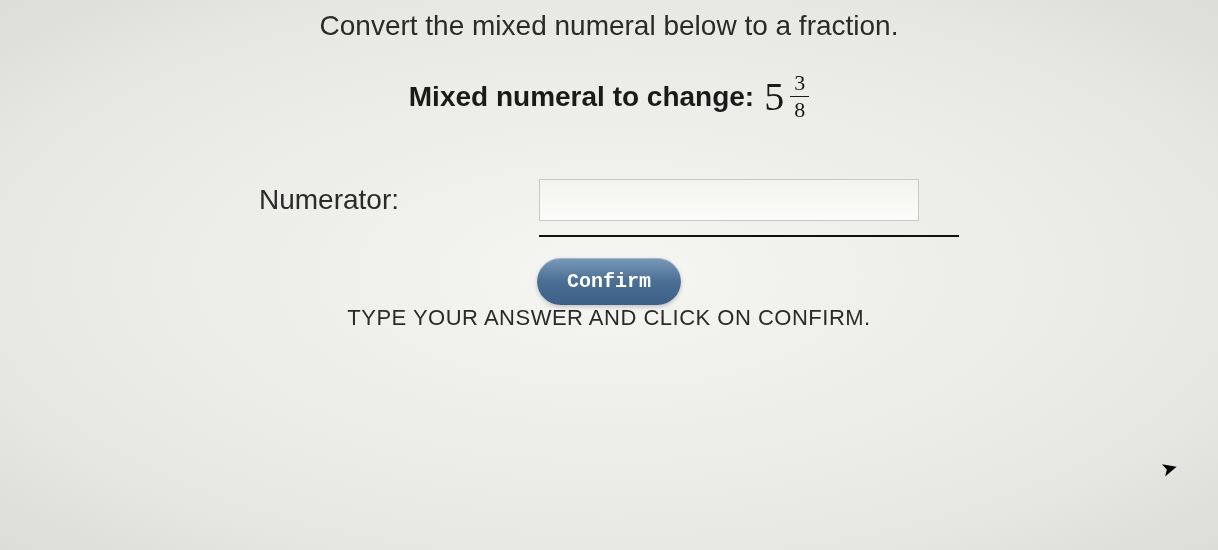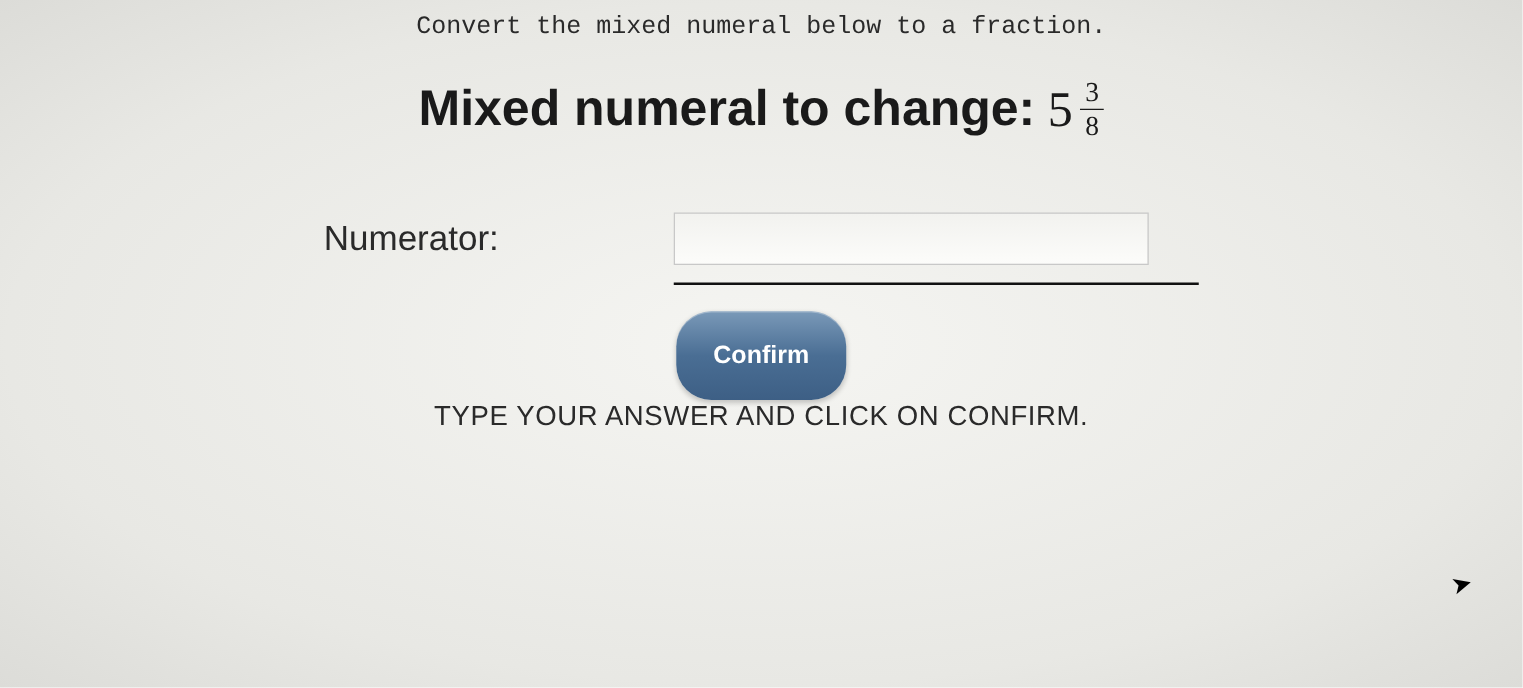--- a/index.html
+++ b/index.html
@@ -17,34 +17,33 @@
     }
     .container {
       width: 100%;
       height: 100%;
       padding-top: 10px;
       display: flex;
       flex-direction: column;
       align-items: center;
     }
     .instruction {
-      font-size: 20px;
+      font-size: 28px;
       color: #2a2a2a;
       margin-bottom: 30px;
       text-align: center;
-      font-family: Liberation Mono, monospace;
     }
     .mixed-row {
       display: flex;
       align-items: center;
       justify-content: center;
       margin-bottom: 50px;
     }
     .mixed-label {
-      font-size: 40px;
+      font-size: 28px;
       font-weight: bold;
       color: #1a1a1a;
       margin-right: 10px;
     }
     .mixed-value {
       display: flex;
       align-items: center;
       font-family: "Times New Roman", Times, serif;
     }
     .whole {
@@ -93,30 +92,30 @@
       background: #111;
       margin: 6px 0 6px 280px;
       align-self: flex-start;
     }
     .form-wrapper {
       display: flex;
       flex-direction: column;
     }
     .confirm-btn {
       margin-top: 15px;
-      padding: 24px 30px;
+      padding: 12px 30px;
       font-size: 20px;
       font-weight: bold;
       color: #ffffff;
       background: linear-gradient(to bottom, #7a99b8 0%, #4a6e94 50%, #3d5f85 100%);
       border: none;
       border-radius: 28px;
       cursor: pointer;
       box-shadow: 0 2px 4px rgba(0,0,0,0.2), inset 0 1px 0 rgba(255,255,255,0.3);
-      font-family: Liberation Sans, sans-serif;
+      font-family: Liberation Mono, monospace;
     }
     .footer-text {
       font-size: 22px;
       color: #2a2a2a;
       letter-spacing: 0.5px;
     }
     .cursor-icon {
       position: absolute;
       right: 40px;
       bottom: 70px;

